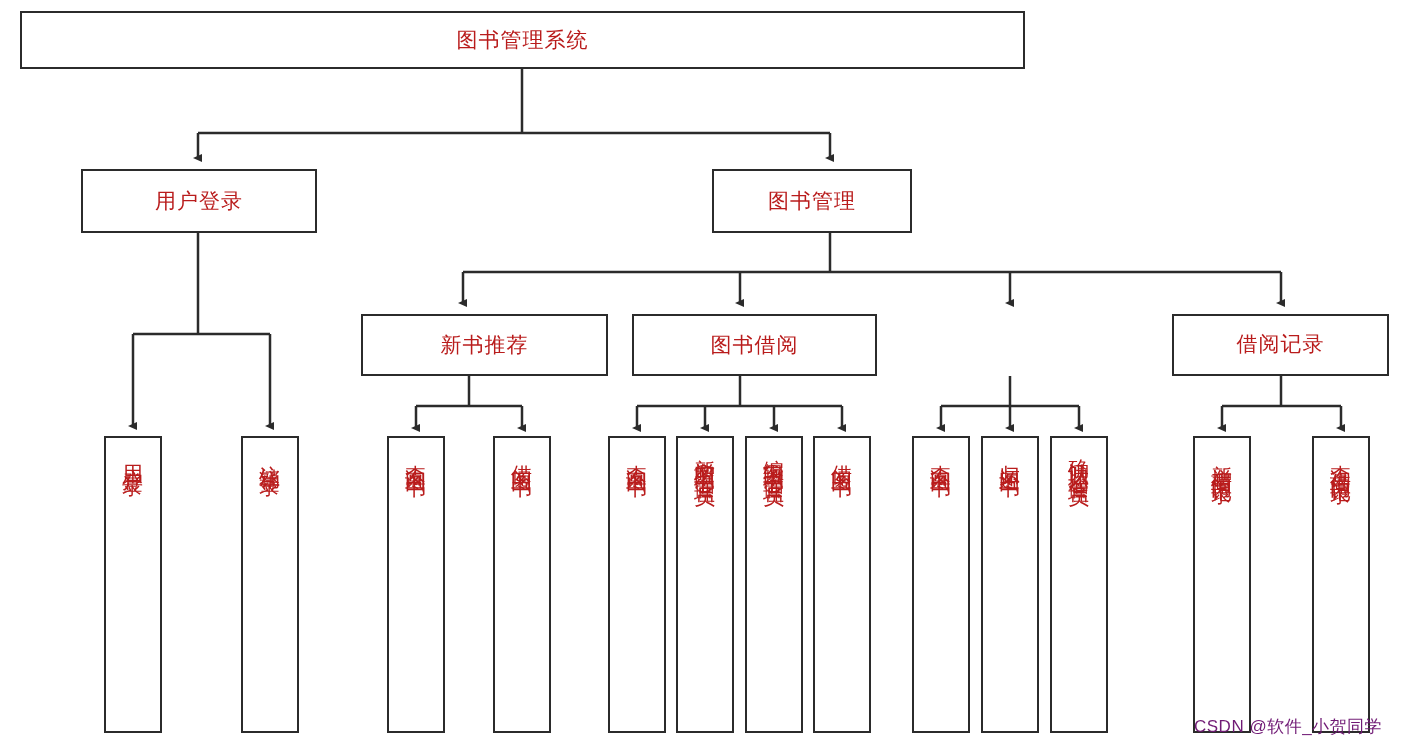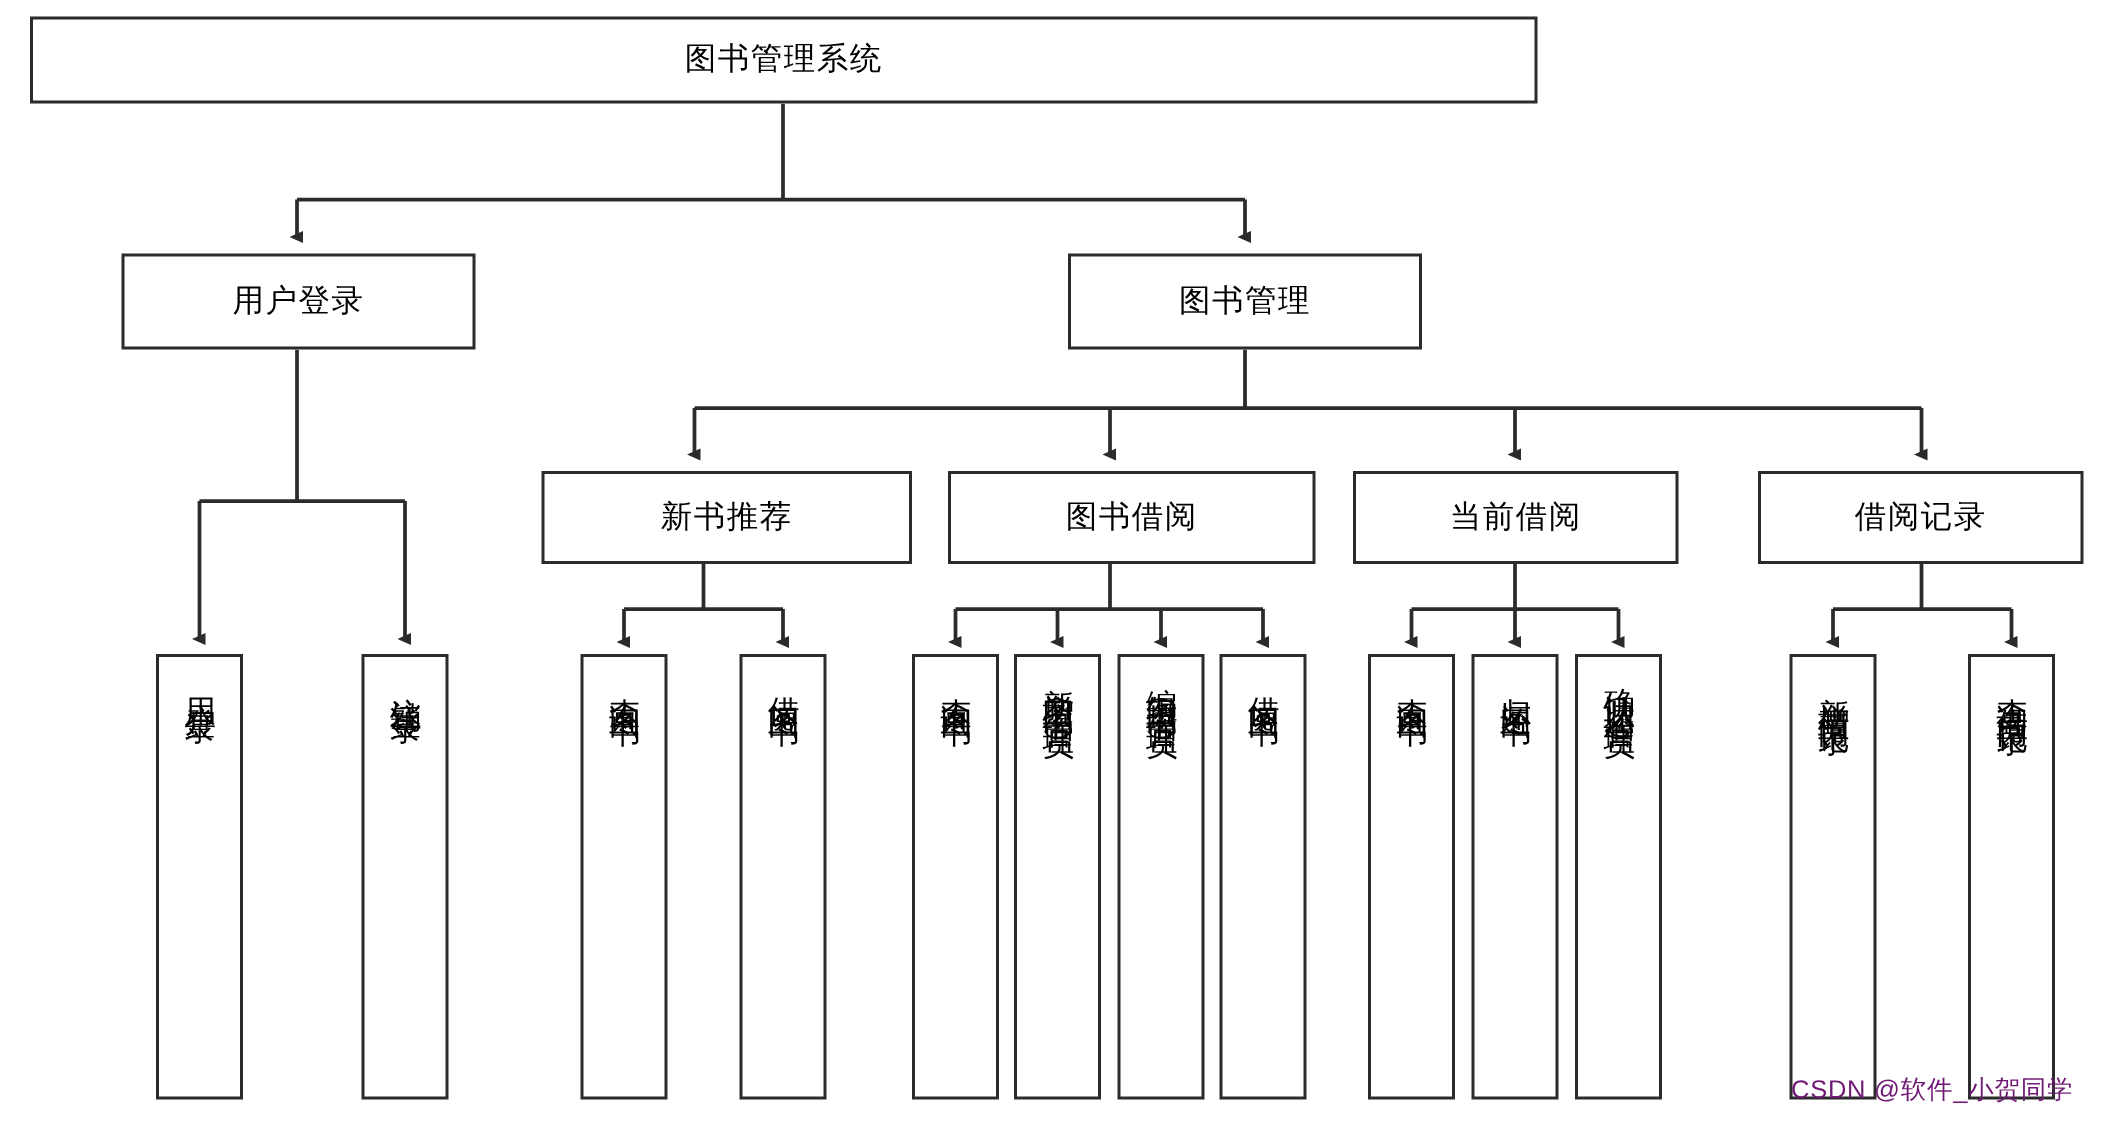--- a/index.html
+++ b/index.html
@@ -25,21 +25,21 @@
     height: 747px;
   }
   .node-box {
     position: absolute;
     box-sizing: border-box;
     border: 2px solid #2b2b2b;
     background: #ffffff;
     display: flex;
     align-items: center;
     justify-content: center;
-    color: #000000;
+    color: #b91c1c;
   }
   .node-h {
     font-size: 21px;
     letter-spacing: 1px;
     line-height: 1.2;
   }
   .node-root {
     font-size: 21px;
   }
   .node-v {
@@ -116,27 +116,26 @@
       <path d="M 1222,406 L 1341,406"></path>
       <path d="M 1222,406 L 1222,428" marker-end="url(#arrow)"></path>
       <path d="M 1341,406 L 1341,428" marker-end="url(#arrow)"></path>
     </g>
   </svg>
 
   <div class="node-box node-h node-root" style="left:20px; top:11px; width:1005px; height:58px;">图书管理系统</div>
 
   <div class="node-box node-h" style="left:81px; top:169px; width:236px; height:64px;">用户登录</div>
 
-  <div class="node-box node-h" style="left:712px; top:169px; width:236px; height:64px;">图书管理</div>
+  <div class="node-box node-h" style="left:712px; top:169px; width:200px; height:64px;">图书管理</div>
 
   <div class="node-box node-h" style="left:361px; top:314px; width:247px; height:62px;">新书推荐</div>
 
   <div class="node-box node-h" style="left:632px; top:314px; width:245px; height:62px;">图书借阅</div>
 
-  <div class="node-box node-h" style="left:902px; top:314px; width:217px; height:62px;">当前借阅</div>
 
   <div class="node-box node-h" style="left:1172px; top:314px; width:217px; height:62px;font-family:Liberation Serif, serif;">借阅记录</div>
 
   <div class="node-box node-v" style="left:104px; top:436px; width:58px; height:297px;">用户登录</div>
 
   <div class="node-box node-v" style="left:241px; top:436px; width:58px; height:297px;">注销登录</div>
 
   <div class="node-box node-v" style="left:387px; top:436px; width:58px; height:297px;">查询图书</div>
 
   <div class="node-box node-v" style="left:493px; top:436px; width:58px; height:297px;">借阅图书</div>

